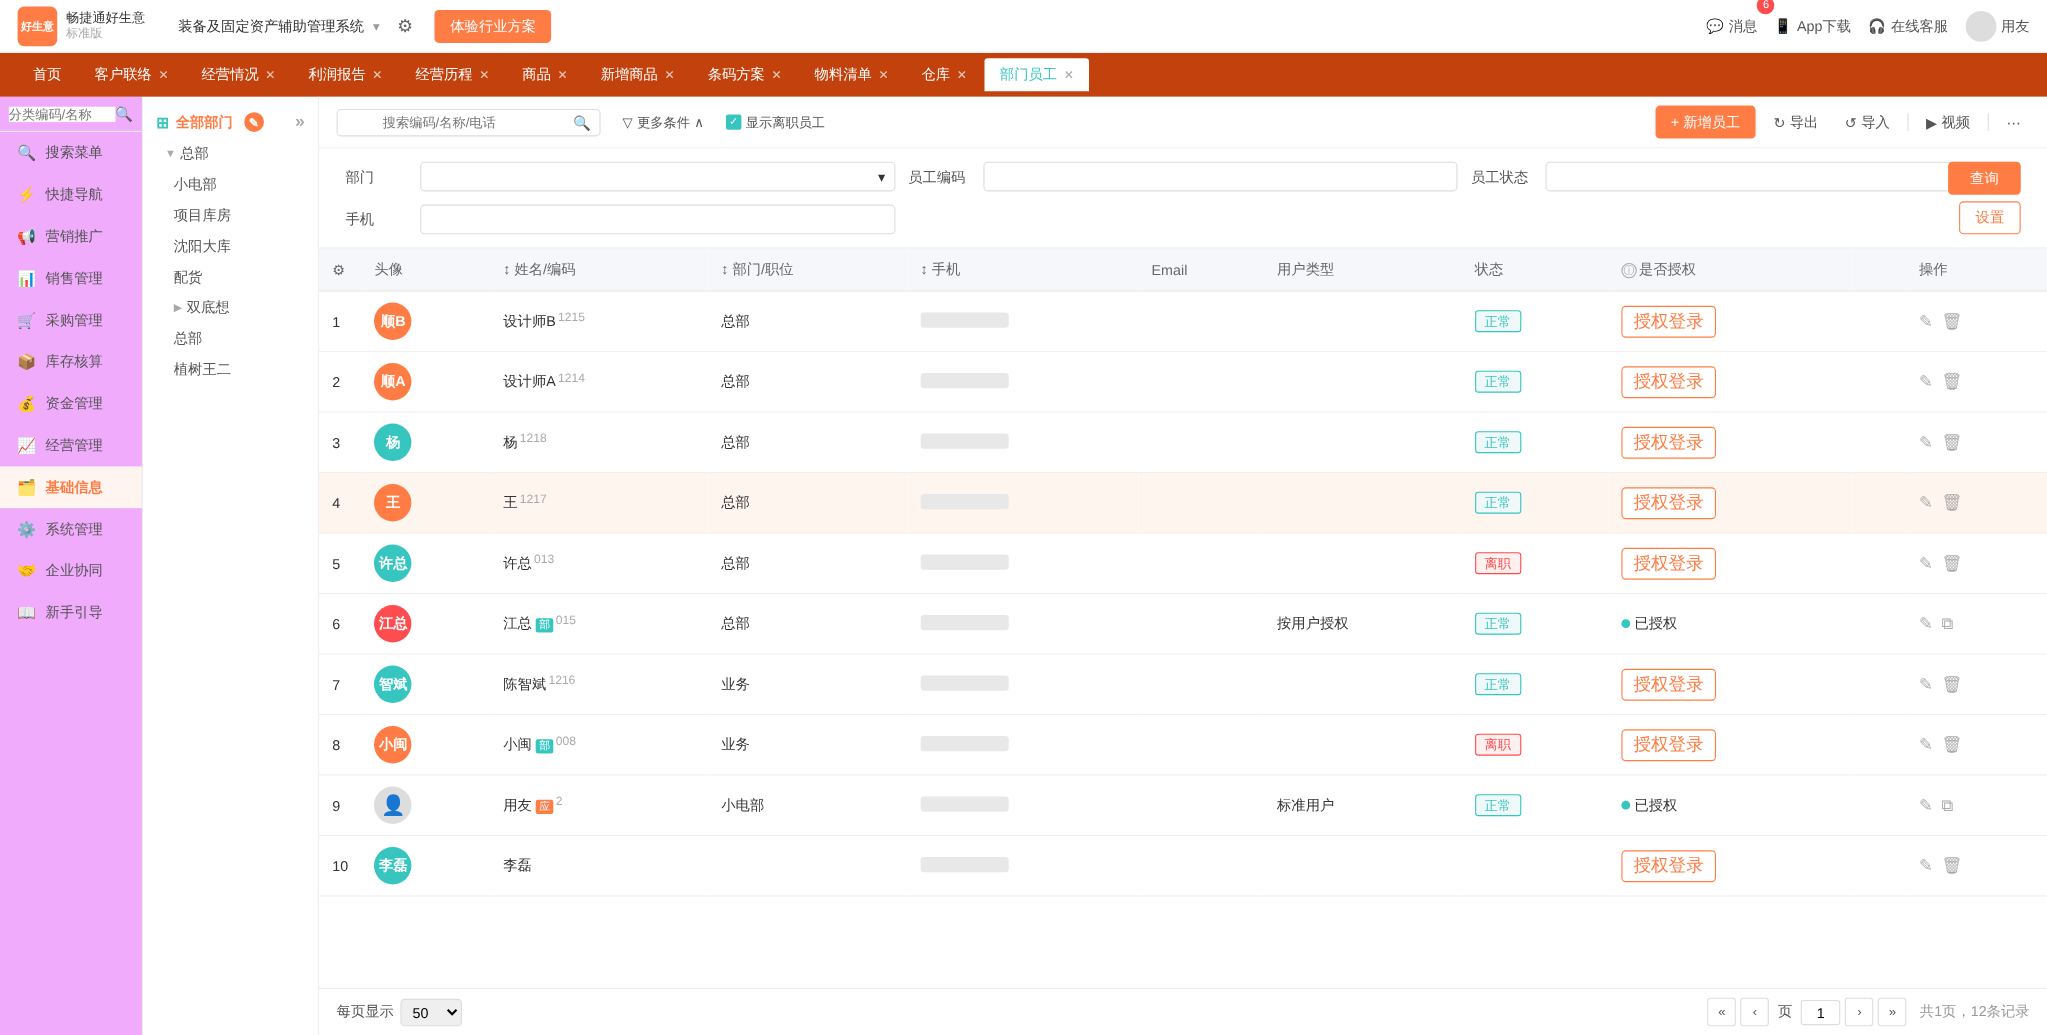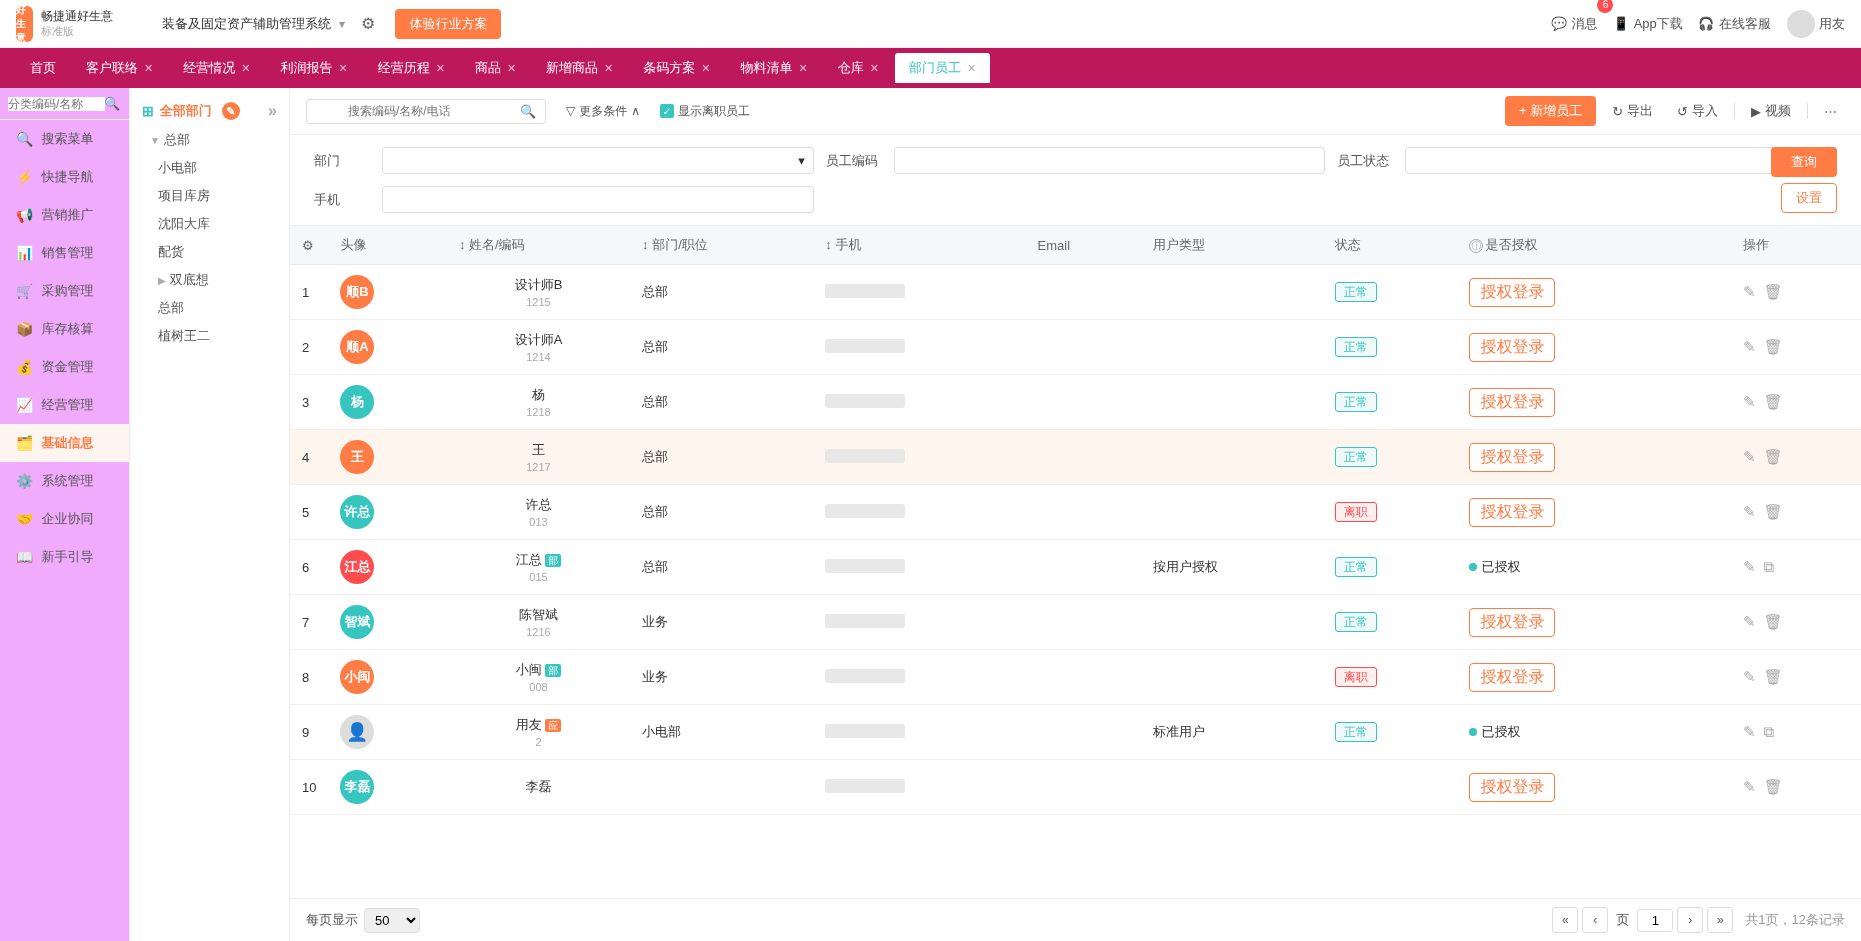--- a/index.html
+++ b/index.html
@@ -15,21 +15,21 @@
       border-bottom: 1px solid #eee;
       position: relative;
     }
     .logo-area {
       display: flex;
       align-items: center;
       gap: 8px;
       width: 130px;
     }
     .logo-icon {
-      width: 17px;
+      width: 36px;
       height: 36px;
       background: #ff7d45;
       border-radius: 6px;
       display: flex;
       align-items: center;
       justify-content: center;
       color: white;
       font-size: 10px;
       font-weight: bold;
     }
@@ -85,21 +85,21 @@
     }
     .user-avatar {
       width: 28px;
       height: 28px;
       background: #ddd;
       border-radius: 50%;
     }
 
     
     .nav-tabs {
-      background: #be185d;
+      background: #c2410c;
       display: flex;
       align-items: center;
       padding: 0 16px;
       height: 40px;
       gap: 2px;
     }
     .nav-tab {
       padding: 6px 14px;
       color: #fff;
       font-size: 13px;
@@ -399,21 +399,21 @@
       width: 34px;
       height: 34px;
       border-radius: 50%;
       background: #ddd;
       display: flex;
       align-items: center;
       justify-content: center;
       color: #aaa;
       font-size: 18px;
     }
-    .name-code { display: flex; flex-direction: column; gap: 2px; text-align: center; }
+    .name-code { display: flex; flex-direction: row; gap: 2px; }
     .name-main { font-size: 13px; color: #333; }
     .name-sub { font-size: 11px; color: #aaa; }
     .status-badge {
       border-radius: 3px;
       padding: 2px 8px;
       font-size: 12px;
     }
     .status-normal { background: #f0f9f9; color: #36c5bf; border: 1px solid #36c5bf; }
     .status-resigned { background: #fff0f0; color: #ff4d4f; border: 1px solid #ff4d4f; }
     .auth-btn {

